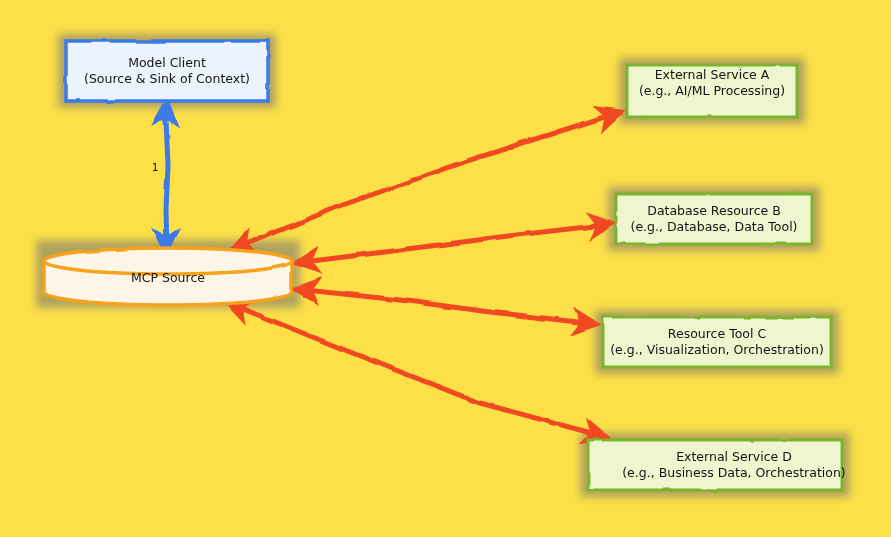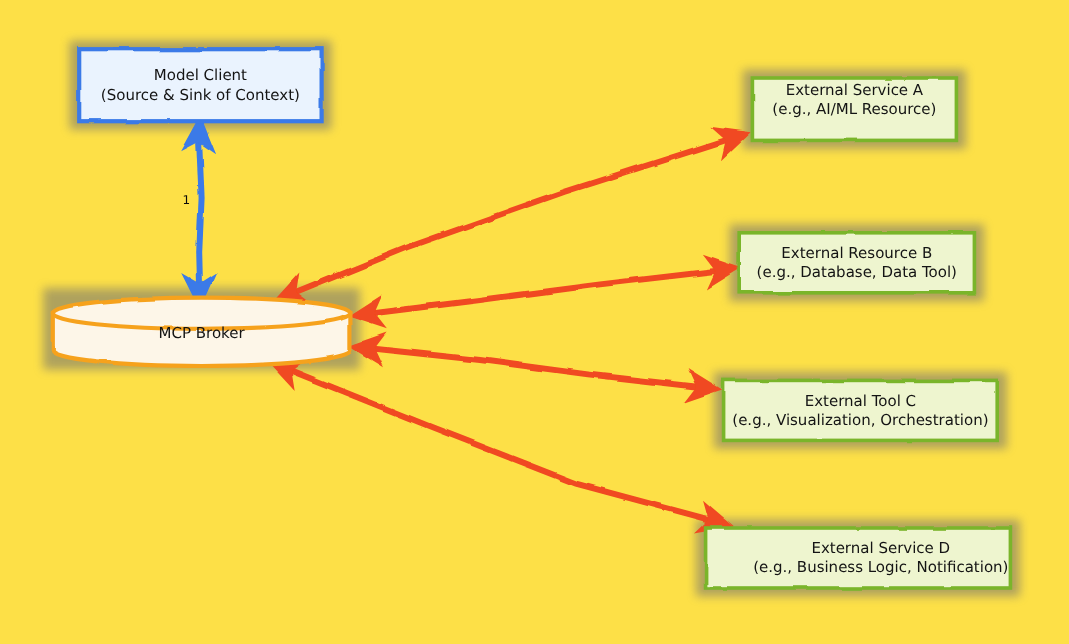--- a/index.html
+++ b/index.html
@@ -126,40 +126,40 @@
       </g>
     </g>
   </svg>
 
   <div class="node-label" style="left:66px; top:41px; width:202px; height:60px;">
     <span class="l1">Model Client</span>
     <span class="l2">(Source &amp; Sink of Context)</span>
   </div>
 
   <div class="node-label" style="left:44px; top:255px; width:248px; height:46px;">
-    <span class="l1">MCP Broker</span>
+    <span class="l1">MCP Source</span>
   </div>
 
   <div class="node-label" style="left:627px; top:65px; width:170px; height:36px;">
     <span class="l1">External Service A</span>
-    <span class="l2">(e.g., AI/ML Resource)</span>
+    <span class="l2">(e.g., AI/ML Processing)</span>
   </div>
 
   <div class="node-label" style="left:616px; top:194px; width:196px; height:50px;">
-    <span class="l1">External Resource B</span>
+    <span class="l1">Database Resource B</span>
     <span class="l2">(e.g., Database, Data Tool)</span>
   </div>
 
   <div class="node-label" style="left:603px; top:317px; width:228px; height:50px;">
-    <span class="l1">External Tool C</span>
+    <span class="l1">Resource Tool C</span>
     <span class="l2">(e.g., Visualization, Orchestration)</span>
   </div>
 
   <div class="node-label" style="left:588px; top:440px; width:292px; height:50px;">
     <span class="l1">External Service D</span>
-    <span class="l2">(e.g., Business Logic, Notification)</span>
+    <span class="l2">(e.g., Business Data, Orchestration)</span>
   </div>
 
   <div class="edge-label" style="left:152px; top:162px;">1</div>
 
   <div class="edge-label" style="left:484px; top:222px;"></div>
 
 </div>
 
 </body></html>

